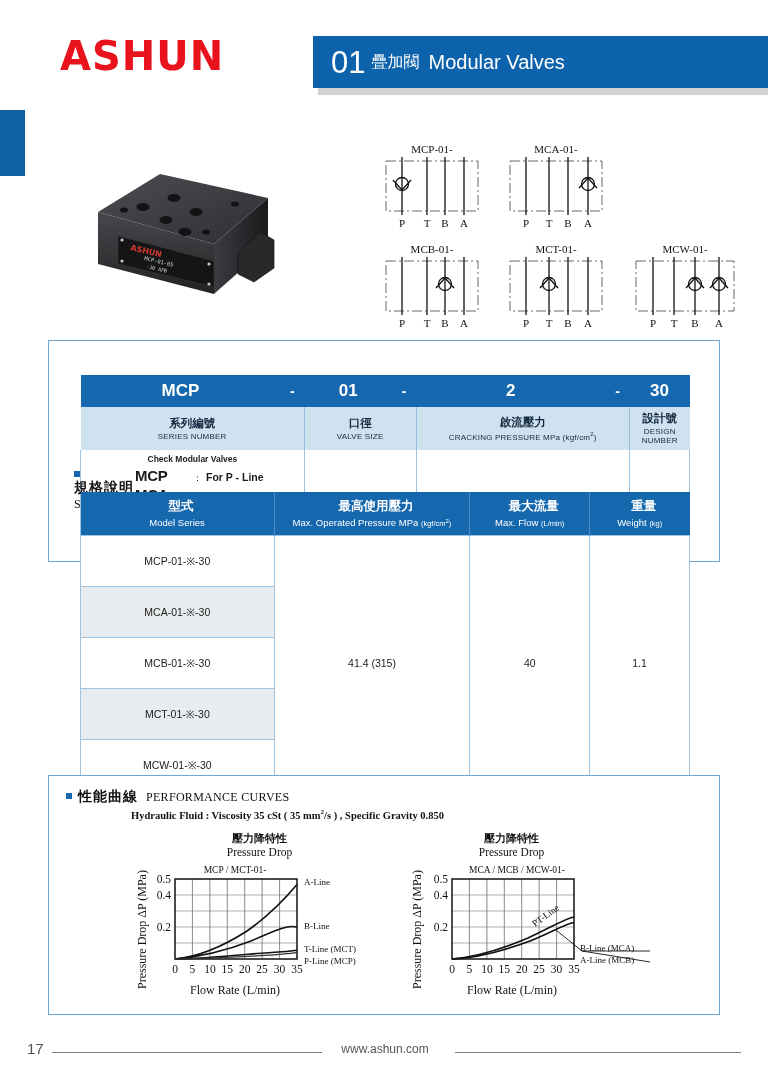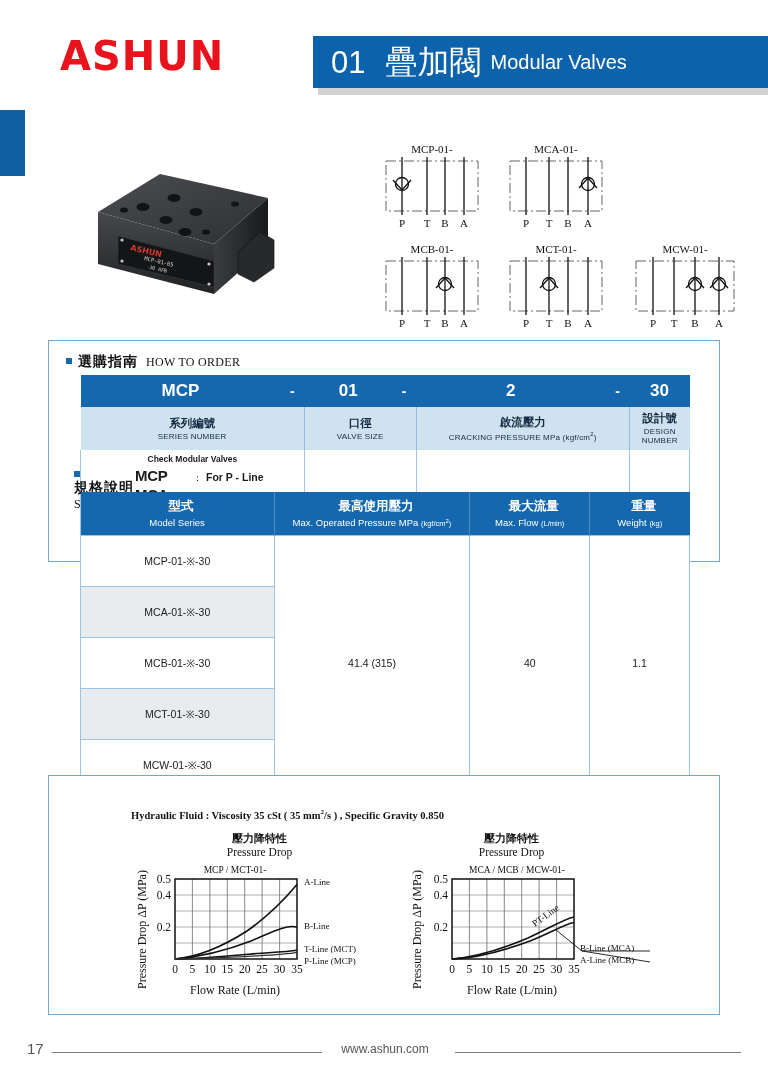--- a/index.html
+++ b/index.html
@@ -24,21 +24,21 @@
     width: 455px; height: 52px;
     background: #0d63ab;
     display: flex; align-items: center;
   }
   .hdr-bar .num {
     color: #fff; font-size: 31px; font-weight: 300;
     margin-left: 18px; line-height: 1;
     font-family: "Liberation Sans", sans-serif;
   }
   .hdr-bar .cn {
-    color: #fff; font-size: 32px; margin-left: 20px; line-height: 1;
+    color: #fff; font-size: 16px; margin-left: 6px; line-height: 1;
   }
   .hdr-bar .en {
     color: #fff; font-size: 20px; margin-left: 9px; line-height: 1;
   }
   .hdr-shadow {
     position: absolute; left: 318px; top: 88px;
     width: 450px; height: 7px; background: #d2d2d2;
   }
 
   
@@ -326,25 +326,20 @@
         <text x="281" y="184" text-anchor="middle">P</text>
         <text x="302" y="184" text-anchor="middle">T</text>
         <text x="323" y="184" text-anchor="middle">B</text>
         <text x="347" y="184" text-anchor="middle">A</text>
       </g>
     </svg>
   </div>
 
   <div class="panel panel-order">
 
-    <div class="sub-head">
-      <span class="sq"></span>
-      <span class="sub-cn">選購指南</span>
-      <span class="sub-en">HOW TO ORDER</span>
-    </div>
 
     <table class="order-tbl">
       <tbody>
           <tr class="code-row">
         <td style="width:200px">MCP</td>
         <td class="dash" style="width:24px">-</td>
         <td style="width:88px">01</td>
         <td class="dash" style="width:24px">-</td>
         <td style="width:190px">2</td>
         <td class="dash" style="width:24px">-</td>
@@ -466,20 +461,25 @@
       </tr>
       <tr>
         <td class="model">MCW-01-※-30</td>
       </tr>
     </tbody>
       </table>
   </div>
 
   <div class="panel panel-perf">
 
+    <div class="sub-head">
+      <span class="sq"></span>
+      <span class="sub-cn">性能曲線</span>
+      <span class="sub-en">PERFORMANCE CURVES</span>
+    </div>
 
     <div class="fluid-note">
       Hydraulic Fluid : Viscosity 35 cSt ( 35 mm<sup>2</sup>/s ) , Specific Gravity 0.850
     </div>
 
     <div class="chart-wrap" style="left:78px; top:55px; width:265px; height:175px;">
       <div class="chart-title-cn">壓力降特性</div>
       <div class="chart-title-en">Pressure Drop</div>
       <div class="chart-model" style="left:28px; width:160px;">MCP / MCT-01-</div>
       <div class="axis-y-label" style="left:8px; top:158px;">Pressure Drop ΔP (MPa)</div>

